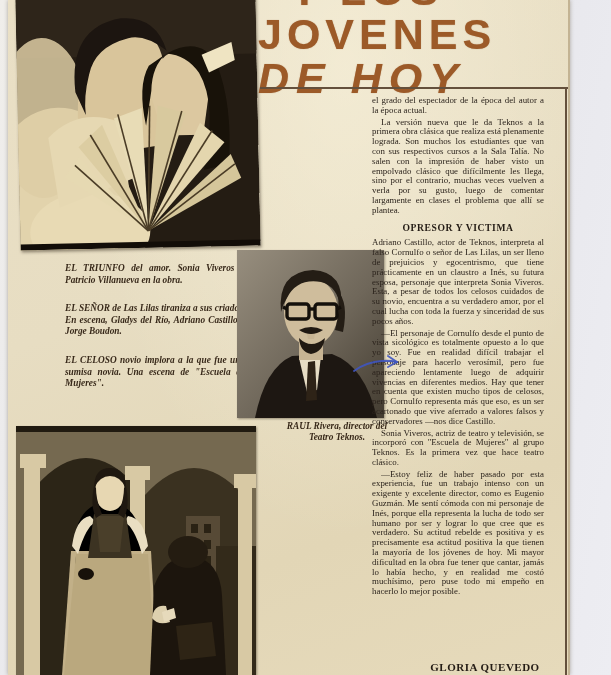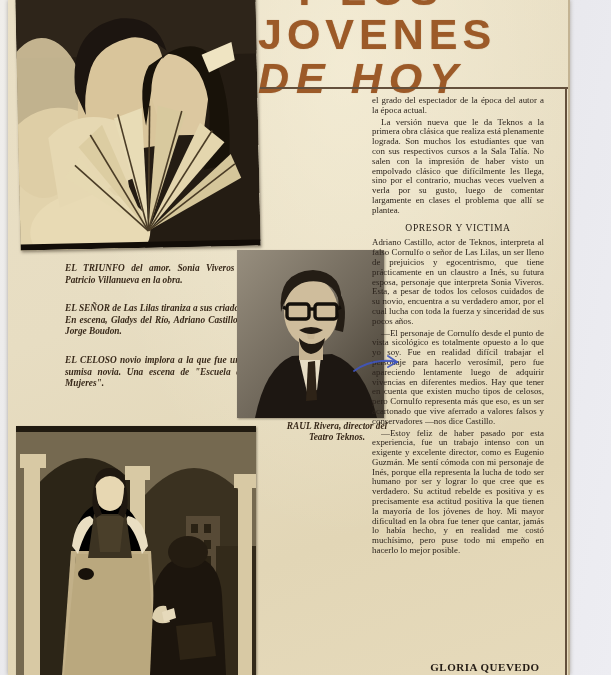--- a/index.html
+++ b/index.html
@@ -36,21 +36,21 @@
 
   
   .textcol{
     position:absolute;left:364px;top:96px;width:172px;height:563px;overflow:hidden;
     color:#2c241d;font-size:8.9px;line-height:9.8px;text-align:justify;
   }
   .textcol p{margin:0 0 2px 0;text-indent:9px;}
   .textcol p.noindent{text-indent:0;}
   .textcol h3{
     margin:7px 0 6px 0;text-align:center;font-size:9.6px;letter-spacing:.6px;
-    color:#241c15;font-weight:normal;
+    color:#241c15;font-weight:bold;
   }
   .byline{
     position:absolute;left:384px;top:661px;width:172px;text-align:center;
     padding-left:14px;box-sizing:border-box;
     font-weight:bold;font-size:11px;color:#241c15;letter-spacing:.5px;
   }
 
   
   .captions{
     position:absolute;left:57px;top:263px;width:180px;
@@ -222,20 +222,21 @@
         <rect x="0" y="0" width="240" height="6" fill="#201a10"></rect>
       </svg>
     </div>
 
     <div class="textcol">
       <p class="noindent">el grado del espectador de la época del autor a la época actual.</p>
       <p>La versión nueva que le da Teknos a la primera obra clásica que realiza está plenamente lograda. Son muchos los estudiantes que van con sus respectivos cursos a la Sala Talía. No salen con la impresión de haber visto un empolvado clásico que difícilmente les llega, sino por el contrario, muchas veces vuelven a verla por su gusto, luego de comentar largamente en clases el problema que allí se plantea.</p>
       <h3>OPRESOR Y VICTIMA</h3>
       <p class="noindent">Adriano Castillo, actor de Teknos, interpreta al falso Cornulfo o señor de Las Lilas, un ser lleno de prejuicios y egocentrismo, que tiene prácticamente en un claustro a Inés, su futura esposa, personaje que interpreta Sonia Viveros. Esta, a pesar de todos los celosos cuidados de su novio, encuentra a su verdadero amor, por el cual lucha con toda la fuerza y sinceridad de sus pocos años.</p>
       <p>—El personaje de Cornulfo desde el punto de vista sicológico es totalmente opuesto a lo que yo soy. Fue en realidad difícil trabajar el personaje para hacerlo verosímil, pero fue apareciendo lentamente luego de adquirir vivencias en diferentes medios. Hay que tener en cuenta que existen mucho tipos de celosos, pero Cornulfo representa más que eso, es un ser acartonado que vive aferrado a valores falsos y conservadores —nos dice Castillo.</p>
+      <p>Sonia Viveros, actriz de teatro y televisión, se incorporó con "Escuela de Mujeres" al grupo Teknos. Es la primera vez que hace teatro clásico.</p>
       <p>—Estoy feliz de haber pasado por esta experiencia, fue un trabajo intenso con un exigente y excelente director, como es Eugenio Guzmán. Me sentí cómoda con mi personaje de Inés, porque ella representa la lucha de todo ser humano por ser y lograr lo que cree que es verdadero. Su actitud rebelde es positiva y es precisamente esa actitud positiva la que tienen la mayoría de los jóvenes de hoy. Mi mayor dificultad en la obra fue tener que cantar, jamás lo había hecho, y en realidad me costó muchísimo, pero puse todo mi empeño en hacerlo lo mejor posible.</p>
     </div>
 
     <div class="byline">GLORIA QUEVEDO</div>
 
     <svg class="arrow" viewBox="0 0 54 26" xmlns="http://www.w3.org/2000/svg">
       <path d="M2,20 Q14,11 30,10 Q38,9.5 45,11" fill="none" stroke="#3f55c0" stroke-width="2" stroke-linecap="round" opacity=".9"></path>
       <path d="M45,11 L36,5 M45,11 L36,16" fill="none" stroke="#3f55c0" stroke-width="2" stroke-linecap="round" opacity=".9"></path>
     </svg>
 

